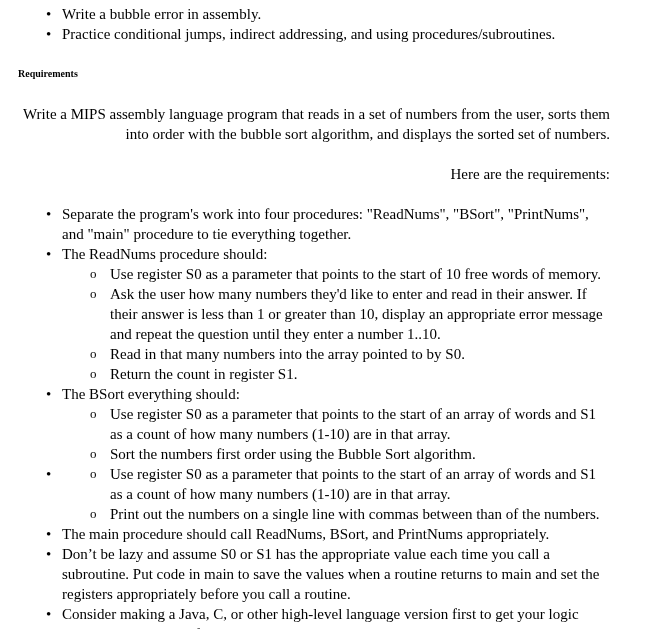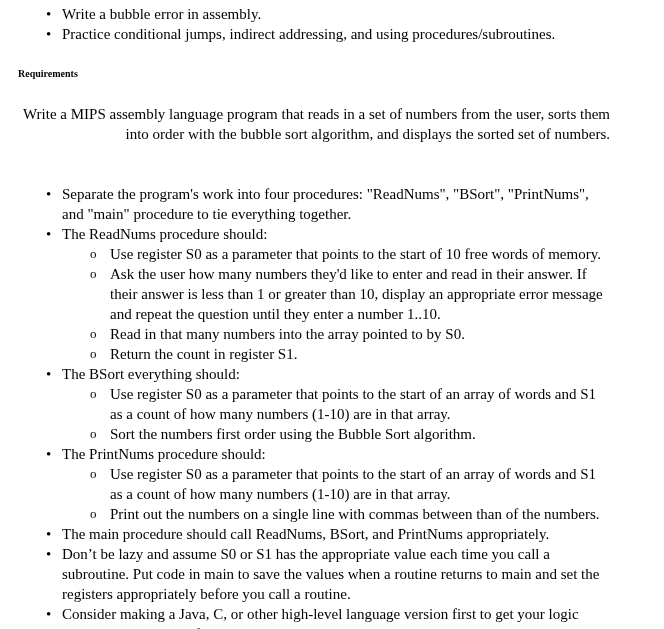--- a/index.html
+++ b/index.html
@@ -107,20 +107,21 @@
   <div class="spacer"></div>
 
   <div class="heading">Requirements</div>
 
   <div class="spacer"></div>
 
   <p class="para">Write a MIPS assembly language program that reads in a set of numbers from the user, sorts them into order with the bubble sort algorithm, and displays the sorted set of numbers.</p>
 
   <div class="spacer"></div>
 
+  <p class="para">Here are the requirements:</p>
 
   <div class="spacer"></div>
 
   <ul class="lvl1">
 
     <li class="bullet">
       <span class="marker">•</span>
       <span class="txt">Separate the program's work into four procedures: "ReadNums", "BSort", "PrintNums", and "main" procedure to tie everything together.</span>
     </li>
 
@@ -157,21 +158,20 @@
         </li>
         <li class="subbullet">
           <span class="marker">o</span>
           <span class="txt">Sort the numbers first order using the Bubble Sort algorithm.</span>
         </li>
       </ul>
     </li>
 
     <li class="bullet">
       <span class="marker">•</span>
-      <span class="txt">The PrintNums procedure should:</span>
       <ul class="lvl2">
         <li class="subbullet">
           <span class="marker">o</span>
           <span class="txt">Use register S0 as a parameter that points to the start of an array of words and S1 as a count of how many numbers (1-10) are in that array.</span>
         </li>
         <li class="subbullet">
           <span class="marker">o</span>
           <span class="txt">Print out the numbers on a single line with commas between than of the numbers.</span>
         </li>
       </ul>

